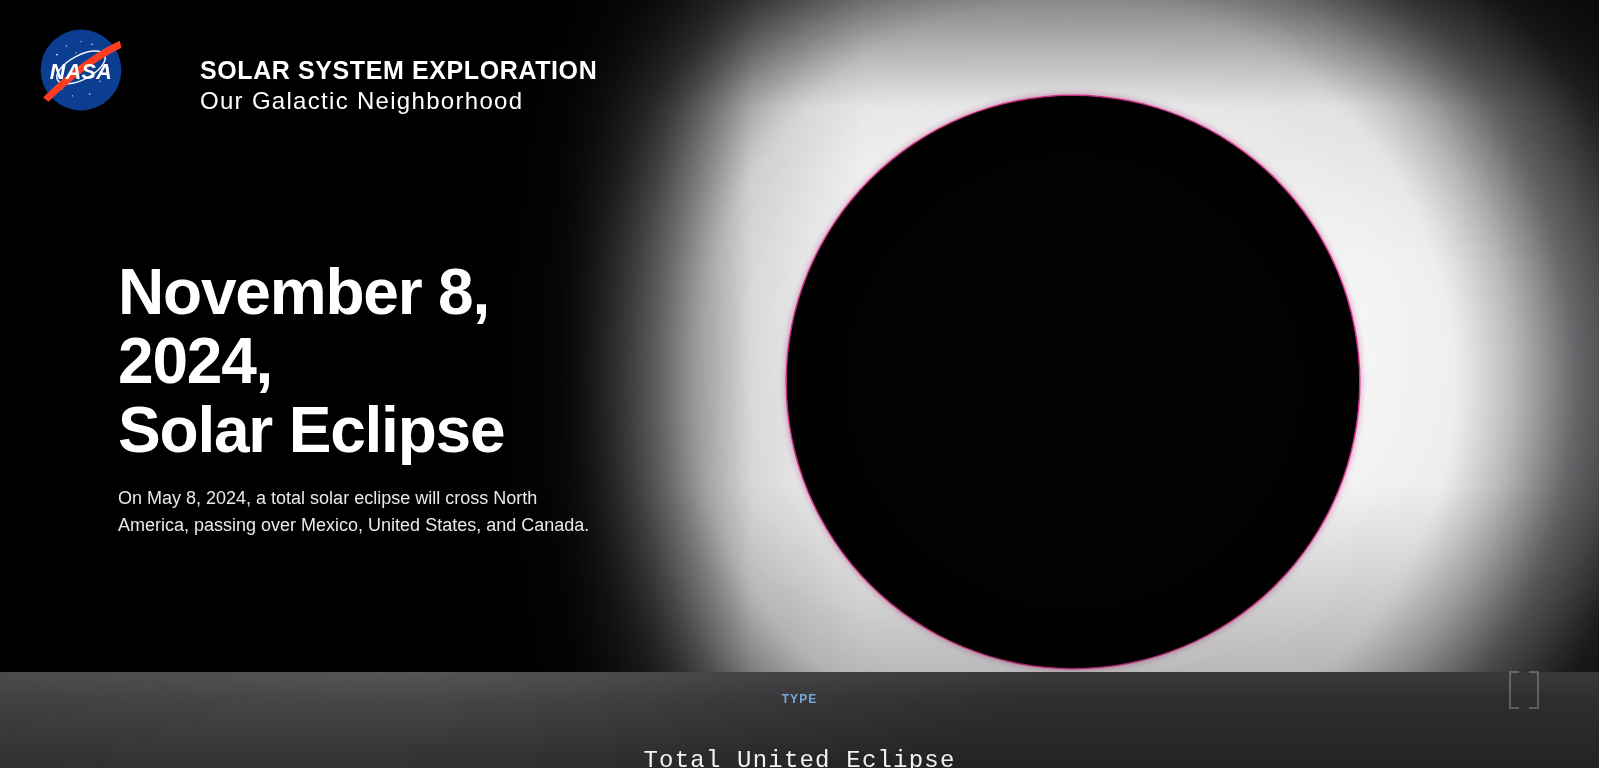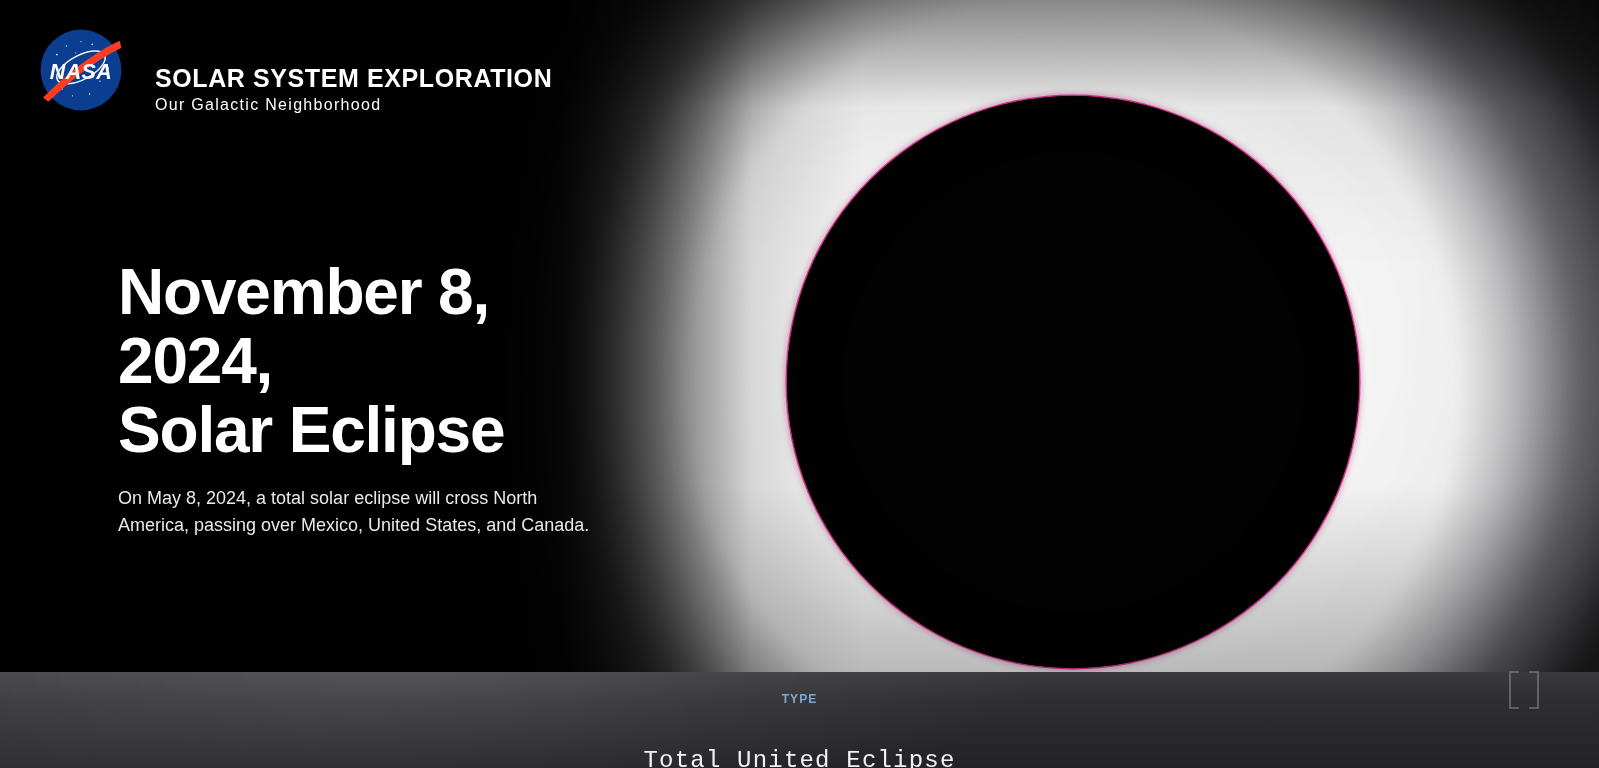--- a/index.html
+++ b/index.html
@@ -100,27 +100,27 @@
        rgba(0,0,0,0.22) 100%);
     pointer-events:none;
   }
 
   
   .masthead {
     position:absolute; left:38px; top:27px;
     display:flex; align-items:flex-end; gap:31px; z-index:40;
   }
   .nasa-logo { width:86px; height:86px; display:block; flex:0 0 auto; }
-  .wordmark { display:flex; flex-direction:column; line-height:1; }
+  .wordmark { display:flex; flex-direction:column; line-height:1;margin-left:45px; }
   .wordmark-top {
     color:#fff; font-size:25px; font-weight:bold;
     letter-spacing:0.6px; white-space:nowrap;
   }
   .wordmark-sub {
-    color:#fff; font-size:16px; font-weight:400;
+    color:#fff; font-size:24px; font-weight:400;
     letter-spacing:1.3px; margin-top:6px; white-space:nowrap;
   }
 
   
   .hero-copy { position:absolute; left:118px; top:258px; width:500px; z-index:40; }
   .hero-title {
     color:#fff; font-size:64px; font-weight:bold;
     line-height:1.08; letter-spacing:-1.2px;
     white-space:pre-line;
   }

